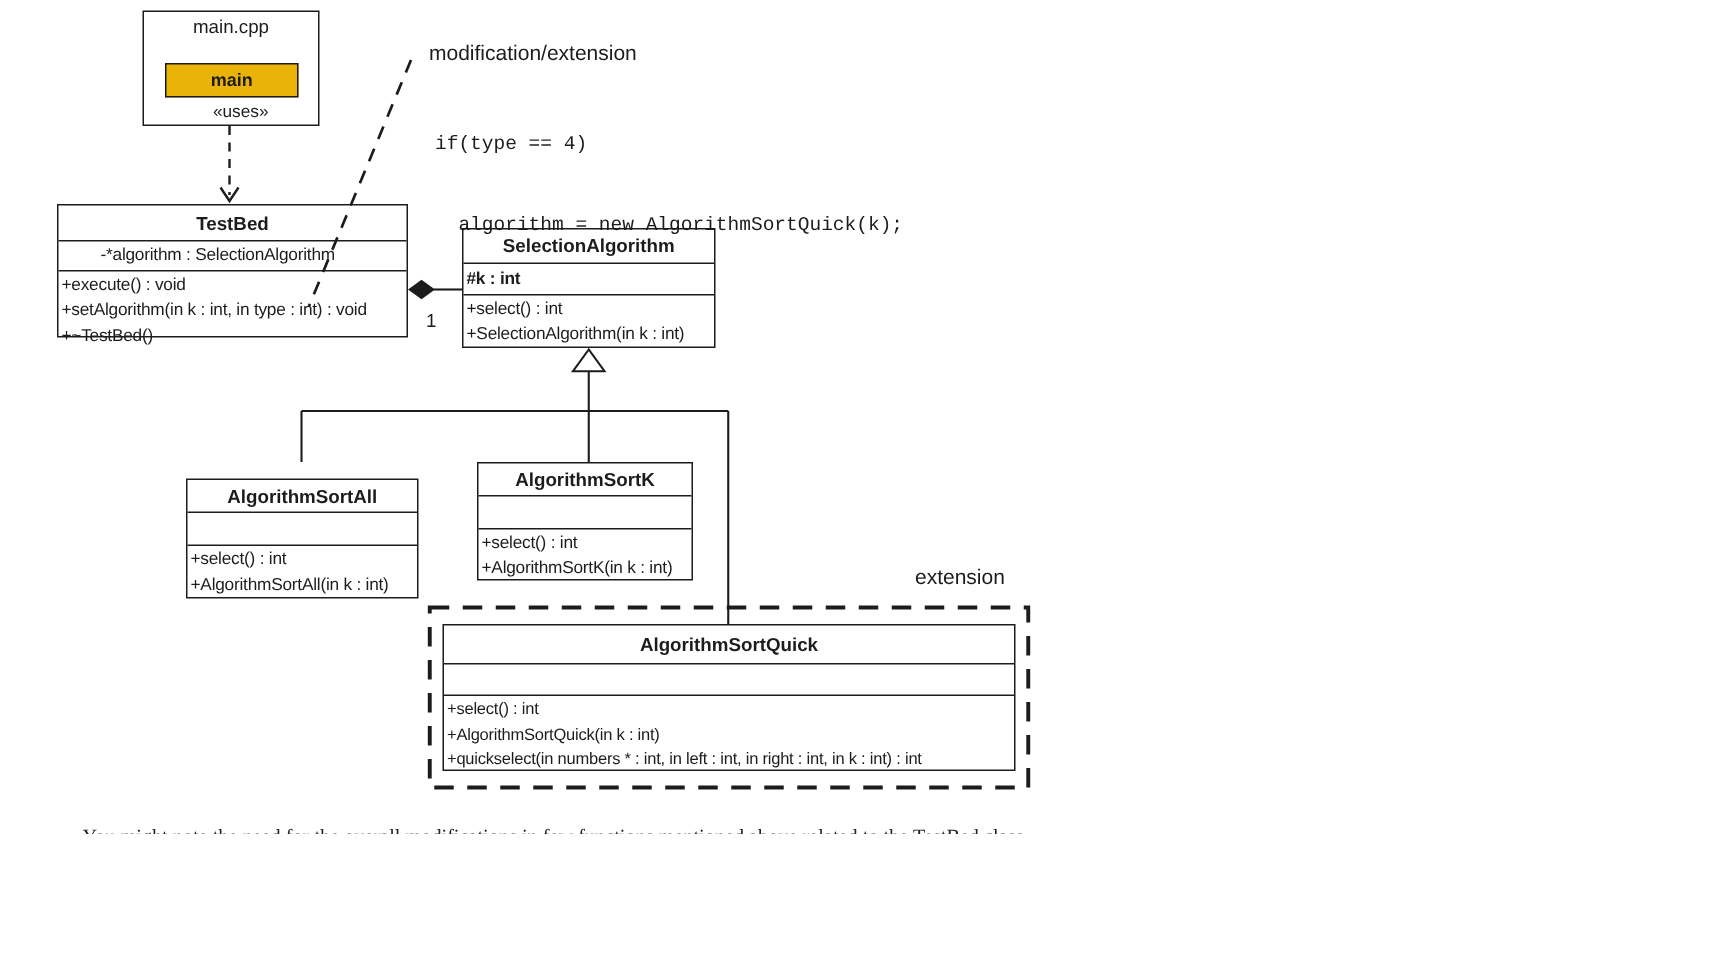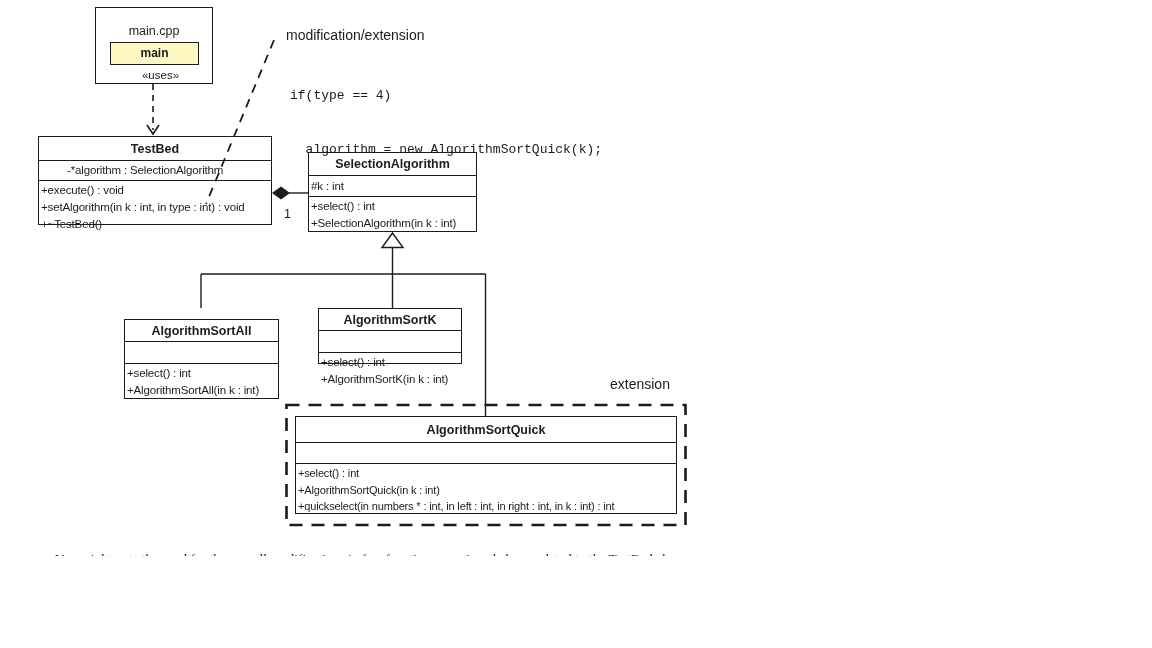--- a/index.html
+++ b/index.html
@@ -19,25 +19,25 @@
   .uml-attrs { border-bottom:1.4px solid #1c1c1c; box-sizing:border-box; padding:2px 2px 0 2px; }
   .uml-methods { padding:1px 2px 0 2px; }
   .uml-line { font-size:11.5px; line-height:17px; white-space:nowrap; letter-spacing:-0.15px; }
   .uml-line.small { font-size:11px; line-height:16.5px; }
 
   
   .component {
     position:absolute; left:95px; top:7px; width:118px; height:77px;
     border:1.5px solid #1c1c1c; box-sizing:border-box; text-align:center; z-index:5; background:#fff;
   }
-  .component-file { font-size:12.5px; margin-top:16px; }
+  .component-file { font-size:12.5px; margin-top:3px; }
   .component-inner {
     position:absolute; left:14px; top:34px; width:89px; height:23px;
     border:1.5px solid #1c1c1c; box-sizing:border-box;
-    font-weight:bold; font-size:12px; line-height:20px; text-align:center; background:#fef9c3;
+    font-weight:bold; font-size:12px; line-height:20px; text-align:center; background:#eab308;
   }
   .component-stereotype { position:absolute; left:13px; right:0; top:61px; font-size:11.5px; }
 
   
   .note-title { position:absolute; left:286px; top:27px; font-size:14px; white-space:nowrap; z-index:6; }
   .note-code {
     position:absolute; left:290px; top:51px; z-index:6;
     font-family:"Liberation Mono", monospace; font-size:13px; line-height:18px; white-space:pre;
   }
 
@@ -105,41 +105,41 @@
     </div>
     <div class="uml-methods">
       <div class="uml-line">+execute() : void</div>
       <div class="uml-line">+setAlgorithm(in k : int, in type : int) : void</div>
       <div class="uml-line">+~TestBed()</div>
     </div>
   </div>
 
   <div class="uml-class" style="left:308px; top:152px; width:169px; height:80px;">
     <div class="uml-title" style="height:23px;text-align:center;">SelectionAlgorithm</div>
-    <div class="uml-attrs" style="height:21px;">
+    <div class="uml-attrs" style="height:21px;font-weight:bold;">
       <div class="uml-line" style="line-height:16px;">#k : int</div>
     </div>
     <div class="uml-methods">
       <div class="uml-line">+select() : int</div>
       <div class="uml-line">+SelectionAlgorithm(in k : int)</div>
     </div>
   </div>
 
   <div class="multiplicity">1</div>
 
   <div class="uml-class" style="left:124px; top:319px; width:155px; height:80px;">
     <div class="uml-title" style="height:22px;">AlgorithmSortAll</div>
     <div class="uml-attrs" style="height:22px;"></div>
     <div class="uml-methods">
       <div class="uml-line">+select() : int</div>
       <div class="uml-line">+AlgorithmSortAll(in k : int)</div>
     </div>
   </div>
 
-  <div class="uml-class" style="left:318px; top:308px; width:144px; height:56px;">
+  <div class="uml-class" style="left:318px; top:308px; width:144px; height:79px;">
     <div class="uml-title" style="height:22px;">AlgorithmSortK</div>
     <div class="uml-attrs" style="height:22px;"></div>
     <div class="uml-methods">
       <div class="uml-line">+select() : int</div>
       <div class="uml-line">+AlgorithmSortK(in k : int)</div>
     </div>
   </div>
 
   <div class="extension-label">extension</div>
 

